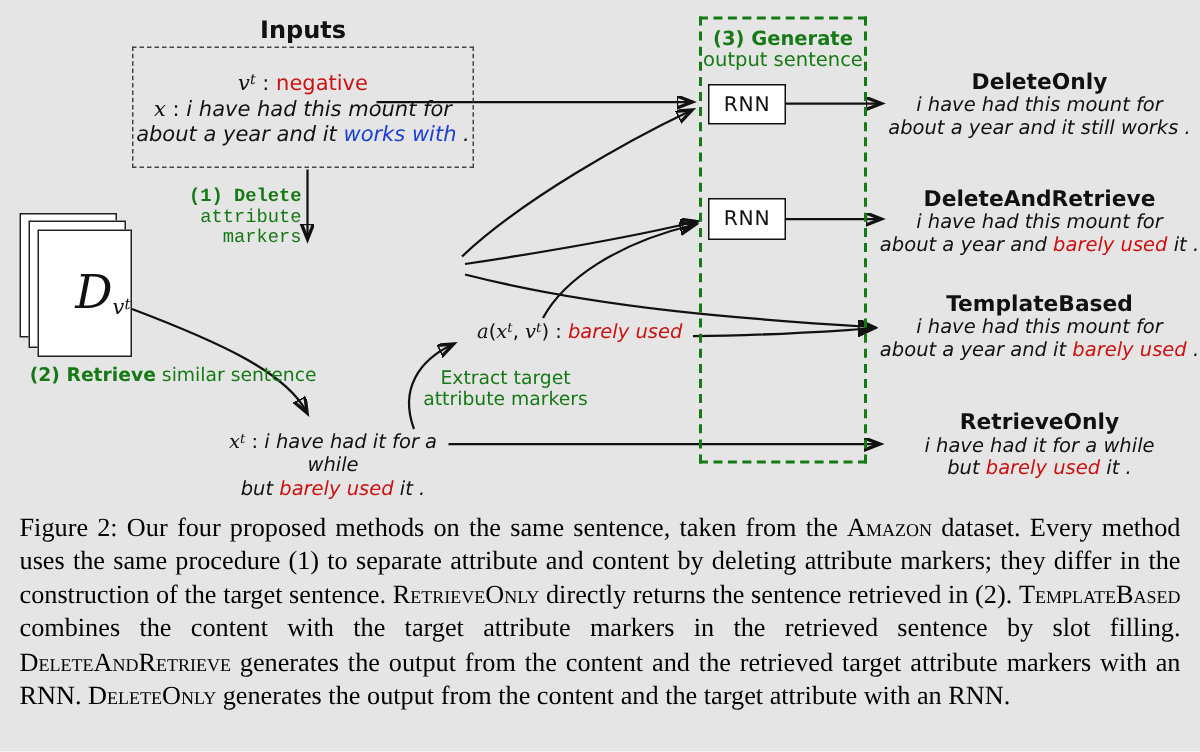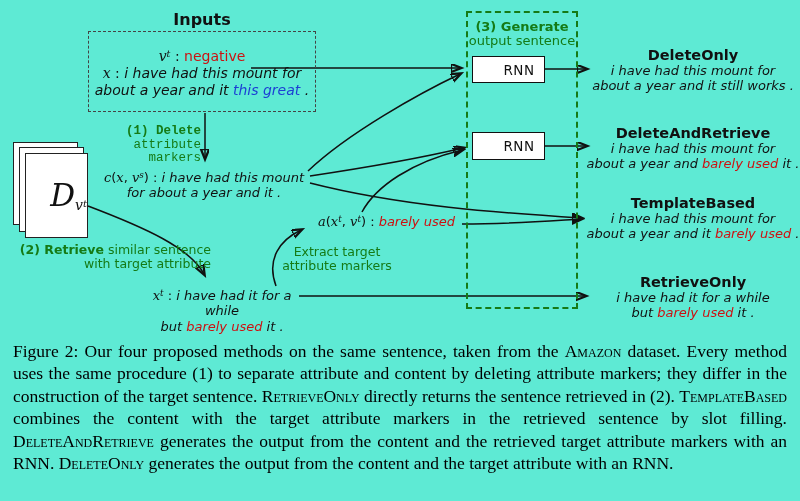--- a/index.html
+++ b/index.html
@@ -1,16 +1,16 @@
 <!DOCTYPE html>
 <html><head>
 <meta charset="utf-8">
 <style>
   html,body{margin:0;padding:0;background:#ffffff;}
-  .page{position:relative;width:800px;height:501px;background:#5eead4;overflow:hidden;
+  .page{position:relative;width:800px;height:501px;background:#e5e5e5;overflow:hidden;
         font-family:"DejaVu Sans",sans-serif;color:#111;}
   .abs{position:absolute;}
   .diagram{position:absolute;left:0;top:0;width:800px;height:335px;}
   svg.arrows{position:absolute;left:0;top:0;width:800px;height:335px;}
   svg.arrows path{fill:none;stroke:#111;stroke-width:1.5px;}
 
   .inputs-title{left:88px;top:10px;width:228px;text-align:center;font-weight:bold;font-size:16px;}
   .inputs-box{left:88px;top:31px;width:226px;height:79px;border:1.5px dashed #444;
               display:flex;flex-direction:column;align-items:center;justify-content:center;gap:1px;}
   .ibx-l1,.ibx-l2{font-size:14px;line-height:18px;}
@@ -29,21 +29,21 @@
   .stack-page{position:absolute;background:#fff;border:1.5px solid #222;}
   .pg-back{left:13px;top:142px;width:63px;height:81px;}
   .pg-mid{left:19px;top:147px;width:63px;height:83px;}
   .pg-front{left:25px;top:153px;width:61px;height:83px;display:flex;align-items:center;justify-content:flex-end;}
   .dlabel{font-size:20px;}
 
   .genbox{left:466px;top:11px;width:108px;height:294px;border:2px dashed #157a15;}
   .genlbl1{font-size:13px;font-weight:bold;line-height:14px;}
   .genlbl2{font-size:13px;line-height:14px;}
   .rnn{border:1.6px solid #111;background:#fff;display:flex;align-items:center;justify-content:center;
-       font-size:13.5px;letter-spacing:.5px;padding-left:21px;}
+       font-size:13.5px;letter-spacing:.5px;}
   .rnn1{left:472px;top:56px;width:50px;height:25px;}
   .rnn2{left:472px;top:132px;width:50px;height:26px;}
 
   .output{width:214px;left:586px;text-align:center;}
   .otitle{font-size:14.5px;font-weight:bold;line-height:16px;}
   .oline{font-size:13px;line-height:15px;}
   .o1{top:47px;} .o2{top:125px;} .o3{top:195px;} .o4{top:274px;}
 
   .caption{left:13px;top:340px;width:774px;font-family:"Liberation Serif",serif;
            font-size:17.5px;line-height:22.4px;text-align:justify;color:#000;}
@@ -88,44 +88,39 @@
       <path d="M524,146 L586,146" marker-end="url(#ah)"></path>
       <path d="M88,206 C146,228 190,248 204,274" marker-end="url(#ah)"></path>
       <path d="M276,286 C266,259 280,240 301,230" marker-end="url(#ah)"></path>
     </svg>
 
     <div class="abs inputs-title">Inputs</div>
 
     <div class="abs inputs-box">
       <div class="ibx-l2"><span class="seg-m">v</span><span class="seg-msup">t</span><span class="seg-p"> : </span><span class="seg-red">negative</span></div>
       <div class="ibx-l3"><span class="seg-m">x</span><span class="seg-p"> : </span><span class="seg-i">i have had this mount for</span></div>
-      <div class="ibx-l4"><span class="seg-i">about a year and it </span><span class="seg-iblue">this great</span><span class="seg-i"> .</span></div>
+      <div class="ibx-l4"><span class="seg-i">about a year and it </span><span class="seg-iblue">works with</span><span class="seg-i"> .</span></div>
     </div>
 
     <div class="abs glabel step1">
       <div><span class="seg-gb">(1) Delete</span></div>
       <div><span class="seg-g">attribute markers</span></div>
     </div>
 
-    <div class="abs ctext">
-      <div><span class="seg-m">c</span><span class="seg-p">(</span><span class="seg-m">x</span><span class="seg-p">, </span><span class="seg-m">v</span><span class="seg-msup">s</span><span class="seg-p">) : </span><span class="seg-i">i have had this mount</span></div>
-      <div><span class="seg-i">for about a year and it .</span></div>
-    </div>
 
     <div>
       <div class="stack-page pg-back"></div>
       <div class="stack-page pg-mid"></div>
       <div class="stack-page pg-front">
         <span class="dlabel"><span class="seg-cal">D</span><span class="seg-msub">v</span><span class="seg-msubsup">t</span></span>
       </div>
     </div>
 
     <div class="abs glabel step2">
       <div><span class="seg-gb">(2) Retrieve</span><span class="seg-g"> similar sentence</span></div>
-      <div><span class="seg-g">with target attribute</span></div>
     </div>
 
     <div class="abs xttext">
       <div><span class="seg-m">x</span><span class="seg-msup">t</span><span class="seg-p"> : </span><span class="seg-i">i have had it for a while</span></div>
       <div><span class="seg-i">but </span><span class="seg-ired">barely used</span><span class="seg-i"> it .</span></div>
     </div>
 
     <div class="abs atext"><span class="seg-m">a</span><span class="seg-p">(</span><span class="seg-m">x</span><span class="seg-msup">t</span><span class="seg-p">, </span><span class="seg-m">v</span><span class="seg-msup">t</span><span class="seg-p">) : </span><span class="seg-ired">barely used</span></div>
 
     <div class="abs glabel extract">

